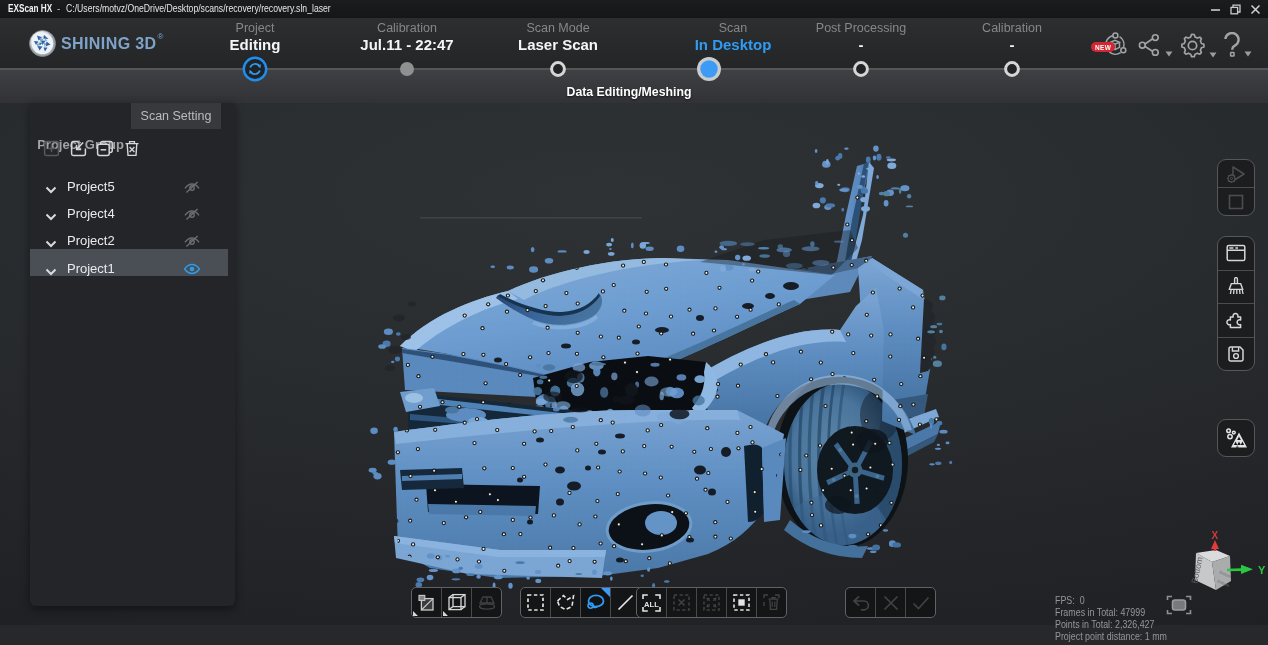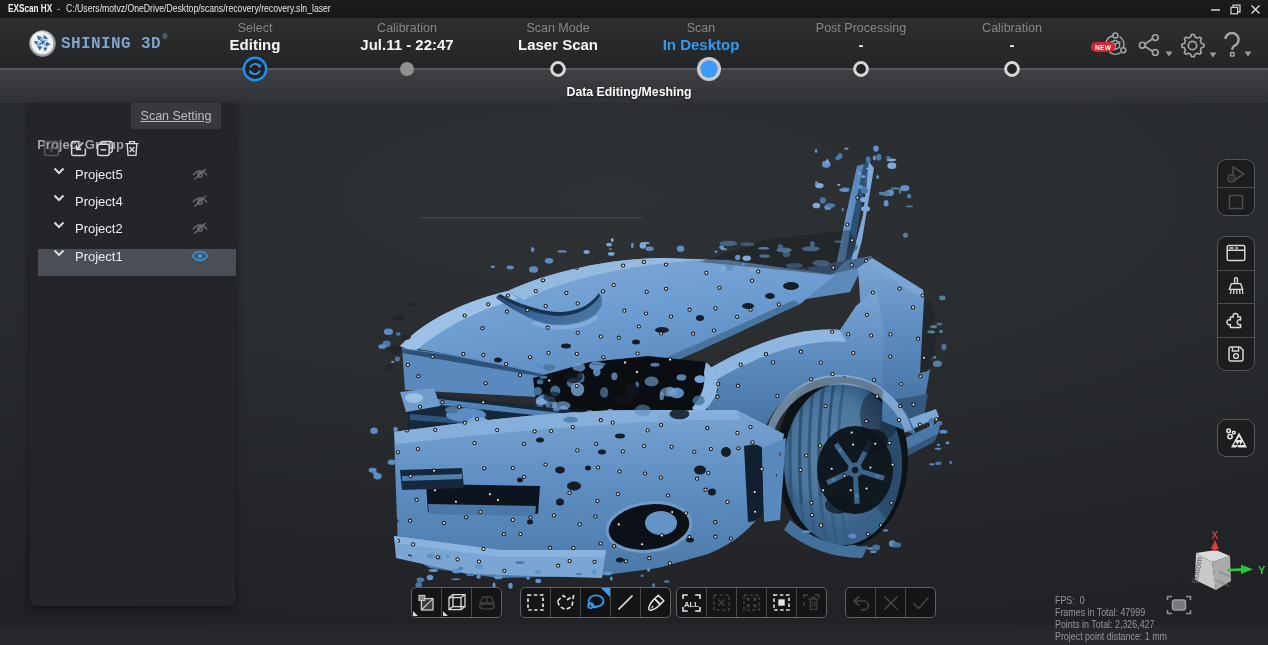--- a/index.html
+++ b/index.html
@@ -14,21 +14,21 @@
   #title-app{position:absolute;left:8px;top:3px;font-size:10px;font-weight:bold;color:#f0f1f2;transform:scaleX(0.82);transform-origin:0 0;}
   #title-sep{position:absolute;left:57px;top:3px;font-size:10px;color:#b7b9bb;}
   #title-path{position:absolute;left:66px;top:3px;font-size:10px;color:#e3e5e7;transform:scaleX(0.865);transform-origin:0 0;}
   #wincontrols{position:absolute;right:4px;top:0;height:18px;display:flex;align-items:center;gap:3px;}
   .winbtn{width:17px;height:15px;display:flex;align-items:center;justify-content:center;}
 
   
   #header{position:absolute;left:0;top:18px;width:100%;height:50px;
     background:linear-gradient(#2c2e30,#232527);}
   #brand{position:absolute;left:29px;top:12px;display:flex;align-items:center;}
-  #brand-name{font-size:16px;font-weight:bold;color:#7fa3c9;letter-spacing:.4px;margin-left:5px;font-family:Liberation Mono, monospace;}
+  #brand-name{font-size:16px;font-weight:bold;color:#7fa3c9;letter-spacing:.4px;margin-left:5px;}
   #brand-reg{font-size:8px;color:#7fa3c9;vertical-align:top;position:relative;top:-7px;left:1px;}
 
   .step{position:absolute;top:3px;width:160px;margin-left:-80px;text-align:center;}
   .step .s-label{font-size:12.5px;color:#85888b;line-height:14px;}
   .step .s-value{font-size:15px;font-weight:bold;color:#f3f5f7;line-height:19px;}
   .step.active .s-value{color:#2f9bf2;}
 
   #hicons{position:absolute;right:16px;top:13px;display:flex;align-items:center;gap:6px;}
   .hicon{position:relative;display:flex;align-items:flex-end;}
   .newbadge{position:absolute;left:-9px;bottom:7px;background:#d22730;color:#fff;
@@ -51,26 +51,26 @@
 
   #stats{position:absolute;left:1055px;top:491px;font-size:10.5px;color:#94979a;line-height:12px;white-space:pre;z-index:10;transform:scaleX(0.845);transform-origin:0 0;}
   #fitview{position:absolute;left:1166px;top:491px;}
 
   
   #panel{position:absolute;left:30px;top:103px;width:205px;height:503px;
     background:#232528;border-radius:3px 3px 6px 6px;box-shadow:0 3px 10px rgba(0,0,0,.45);}
   #panel-tabs{position:absolute;left:0;top:0;width:100%;height:26px;display:flex;}
   .ptab{height:26px;display:flex;align-items:center;justify-content:center;}
   #ptab-0{width:101px;font-size:13px;font-weight:bold;color:#a3a3a3;background:#232528;border-radius:3px 0 0 0;margin-top:28px;}
-  #ptab-1{width:90px;font-size:12.5px;color:#b9bcbf;background:#37393d;text-decoration:underline;}
+  #ptab-1{width:90px;font-size:12.5px;color:#b9bcbf;background:#37393d;}
   #ptab-fill{flex:1;background:#232528;border-radius:0 3px 0 0;}
   #panel-toolbar{position:absolute;left:10px;top:34px;display:flex;gap:5px;}
   .ptool{width:22px;height:22px;display:flex;align-items:center;justify-content:center;}
   #plist{position:absolute;left:0;top:63.5px;width:100%;}
-  .prow{position:absolute;left:8px;width:198px;height:27px;display:flex;align-items:flex-start;}
+  .prow{position:absolute;left:0;width:198px;height:27px;display:flex;align-items:flex-end;}
   .prow.sel{background:#4a4e55;}
   .prow .chev{margin-left:15px;}
   .prow .pname{font-size:13px;color:#e9ebed;margin-left:10px;flex:1;text-align:left;}
   .prow .peye{margin-right:27px;}
 
   
   .rgroup{position:absolute;left:1217px;width:38px;background:#1b1d1f;
     border:1px solid #55575a;border-radius:9px;box-sizing:border-box;overflow:hidden;}
   .rbtn{width:100%;display:flex;align-items:center;justify-content:center;}
   .rbtn + .rbtn{border-top:1px solid #4a4c4e;}
@@ -1382,32 +1382,32 @@
           <polygon points="12,6 15,7 13,9"></polygon>
             <polygon points="9,11 11.5,12 9.5,14"></polygon>
             <polygon points="15.5,14.5 17,15.5 15.5,17"></polygon>
         </g>
       </svg>
       <span id="brand-name">SHINING 3D</span>
       <span id="brand-reg">®</span>
     </div>
     <div id="steps">
         <div class="step" style="left: 255px;">
-          <div class="s-label">Select</div>
+          <div class="s-label">Project</div>
                  <div class="s-value">Editing</div>
         </div>
         <div class="step" style="left: 407px;">
           <div class="s-label">Calibration</div>
                  <div class="s-value">Jul.11 - 22:47</div>
         </div>
         <div class="step" style="left: 558px;">
           <div class="s-label">Scan Mode</div>
                  <div class="s-value">Laser Scan</div>
         </div>
-        <div class="step active" style="left: 701px;">
+        <div class="step active" style="left: 733px;">
           <div class="s-label">Scan</div>
                  <div class="s-value">In Desktop</div>
         </div>
         <div class="step" style="left: 861px;">
           <div class="s-label">Post Processing</div>
                  <div class="s-value">-</div>
         </div>
         <div class="step" style="left: 1012px;">
           <div class="s-label">Calibration</div>
                  <div class="s-value">-</div>
@@ -1717,21 +1717,21 @@
           </svg>
         </div>
         <div class="bbtn">
           <svg width="20" height="20" viewBox="0 0 20 20">
             <path d="M12.2 2.2 L17.8 7.8 L14.2 11.4 L8.6 5.8 Z" fill="none" stroke="#e2e4e6" stroke-width="1.5" stroke-linejoin="round"></path>
             <path d="M8.6 5.8 L14.2 11.4 L12.6 13 C10.8 14.8 8.4 16.6 5.4 17.2 C3.6 17.6 2.4 16.4 2.8 14.6 C3.4 11.6 5.2 9.2 7 7.4 Z" fill="none" stroke="#e2e4e6" stroke-width="1.5" stroke-linejoin="round"></path>
             <path d="M7.2 12.8 C6.6 13.4 5.8 14.6 5.6 15.4" stroke="#e2e4e6" stroke-width="1.2" fill="none"></path>
           </svg>
         </div>
       </div>
-      <div class="bgroup" style="left: 676px; text-decoration: underline;">
+      <div class="bgroup" style="left: 636px; text-decoration: underline;">
         <div class="bbtn">
           <svg width="21" height="20" viewBox="0 0 21 20">
             <path d="M2 6 V2 H6.8 M14.2 2 H19 V6 M19 14 V18 H14.2 M6.8 18 H2 V14" fill="none" stroke="#e2e4e6" stroke-width="1.6"></path>
             <text x="10.5" y="13.6" text-anchor="middle" font-family="Liberation Sans,sans-serif" font-size="7.6" font-weight="bold" fill="#e2e4e6">ALL</text>
           </svg>
         </div>
         <div class="bbtn">
           <svg width="19" height="19" viewBox="0 0 19 19">
             <rect x="2" y="2" width="15" height="15" fill="none" stroke="#404245" stroke-width="1.5" stroke-dasharray="3.2 2.4"></rect>
             <path d="M6.5 6.5 L12.5 12.5 M12.5 6.5 L6.5 12.5" stroke="#404245" stroke-width="1.5"></path>

